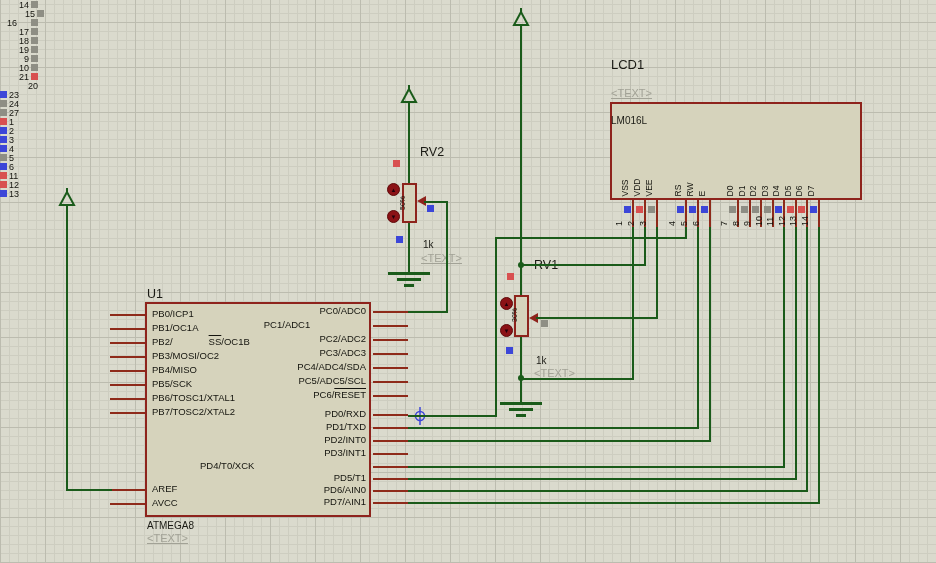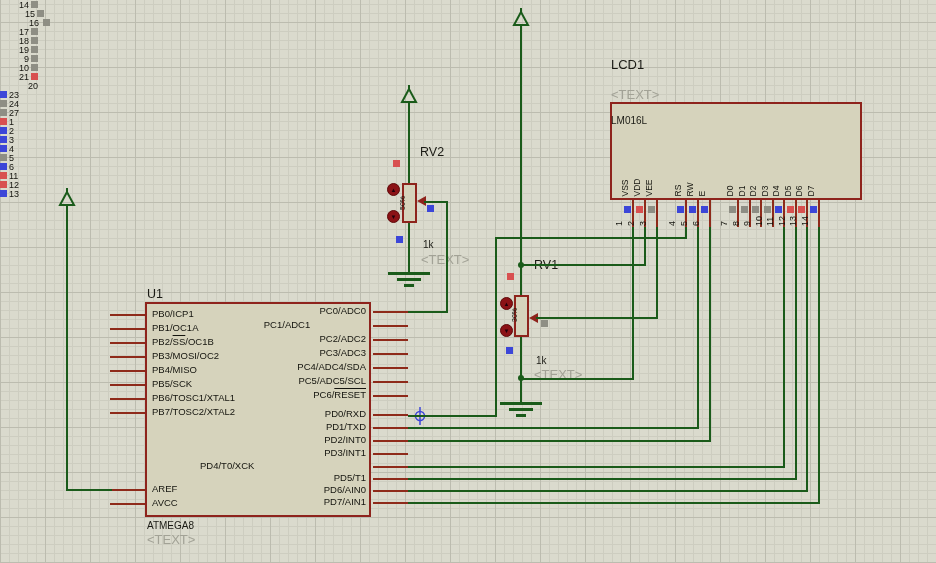--- a/index.html
+++ b/index.html
@@ -17,21 +17,21 @@
       repeating-linear-gradient(0deg, #cdcdc0 0 1px, transparent 1px 9px),
       repeating-linear-gradient(90deg, #cdcdc0 0 1px, transparent 1px 9px);
   }
   .wire{position:absolute;background:var(--wire);}
   .stub{position:absolute;background:var(--stub);}
   .sq{position:absolute;width:7px;height:7px;}
   .box{position:absolute;border:2px solid var(--border);background:var(--fill);box-sizing:border-box;}
   .lbl{position:absolute;font-size:9.5px;color:#14140e;white-space:nowrap;line-height:1;}
   .ref{position:absolute;font-size:12.5px;color:#1a1a14;white-space:nowrap;line-height:1;}
   .part{position:absolute;font-size:10px;color:#1a1a14;white-space:nowrap;line-height:1;}
-  .ph{position:absolute;font-size:13px;color:var(--ph);white-space:nowrap;line-height:1;}
+  .ph{position:absolute;font-size:11px;color:var(--ph);white-space:nowrap;line-height:1;text-decoration:underline;}
   .rot{transform:rotate(-90deg);transform-origin:0 100%;position:absolute;white-space:nowrap;line-height:1;}
   .dot{position:absolute;width:6px;height:6px;border-radius:50%;background:var(--wire);}
   .gbar{position:absolute;height:3px;background:var(--wire);}
   .potbtn{position:absolute;width:13px;height:13px;border-radius:50%;background:#8b1216;
     display:flex;align-items:center;justify-content:center;font-size:6px;color:#20000a;
     border:1px solid #5f0a0a;box-sizing:border-box;}
   .wiper{position:absolute;width:0;height:0;border-top:5px solid transparent;
     border-bottom:5px solid transparent;border-right:9px solid var(--border);}
   .screen{position:absolute;left:625px;top:111px;width:232px;height:57px;box-sizing:border-box;
     border:2px solid #33331a;background:#a8bc3a;}
@@ -56,25 +56,25 @@
         <span class="sq" style="position: static; background: rgb(142, 142, 132);"></span>
       </div>
       <div class="lbl" style="left: 152px; top: 309px;">PB0/ICP1</div>
       <div class="stub" style="left: 110px; top: 328px; width: 35px; height: 2px;"></div>
       <div style="left: 95px; top: 318px; width: 44px; height: 9px; display: flex; justify-content: flex-end; align-items: center; gap: 2px;">
         <span class="pnum">15</span>
         <span class="sq" style="position: static; background: rgb(142, 142, 132);"></span>
       </div>
       <div class="lbl" style="left: 152px; top: 323px;">PB1/OC1A</div>
       <div class="stub" style="left: 110px; top: 342px; width: 35px; height: 2px;"></div>
-      <div style="left: 95px; top: 332px; width: 50px; height: 9px; display: flex; justify-content: flex-end; align-items: center; gap: 4px;">
+      <div style="left: 95px; top: 332px; width: 38px; height: 9px; display: flex; justify-content: flex-end; align-items: center; gap: 14px;">
         <span class="pnum">16</span>
         <span class="sq" style="position: static; background: rgb(142, 142, 132);"></span>
       </div>
-      <div class="lbl" style="left: 152px; top: 337px;">PB2/<span style="text-decoration: overline;">SS</span>/OC1B</div>
+      <div class="lbl" style="left: 152px; top: 337px;">PB2/<span style="text-decoration: overline; padding-left: 36px;">SS</span>/OC1B</div>
       <div class="stub" style="left: 110px; top: 356px; width: 35px; height: 2px;"></div>
       <div style="left: 95px; top: 346px; width: 38px; height: 9px; display: flex; justify-content: flex-end; align-items: center; gap: 2px;">
         <span class="pnum">17</span>
         <span class="sq" style="position: static; background: rgb(142, 142, 132);"></span>
       </div>
       <div class="lbl" style="left: 152px; top: 351px;">PB3/MOSI/OC2</div>
       <div class="stub" style="left: 110px; top: 370px; width: 35px; height: 2px;"></div>
       <div style="left: 95px; top: 360px; width: 38px; height: 9px; display: flex; justify-content: flex-end; align-items: center; gap: 2px;">
         <span class="pnum">18</span>
         <span class="sq" style="position: static; background: rgb(142, 142, 132);"></span>

